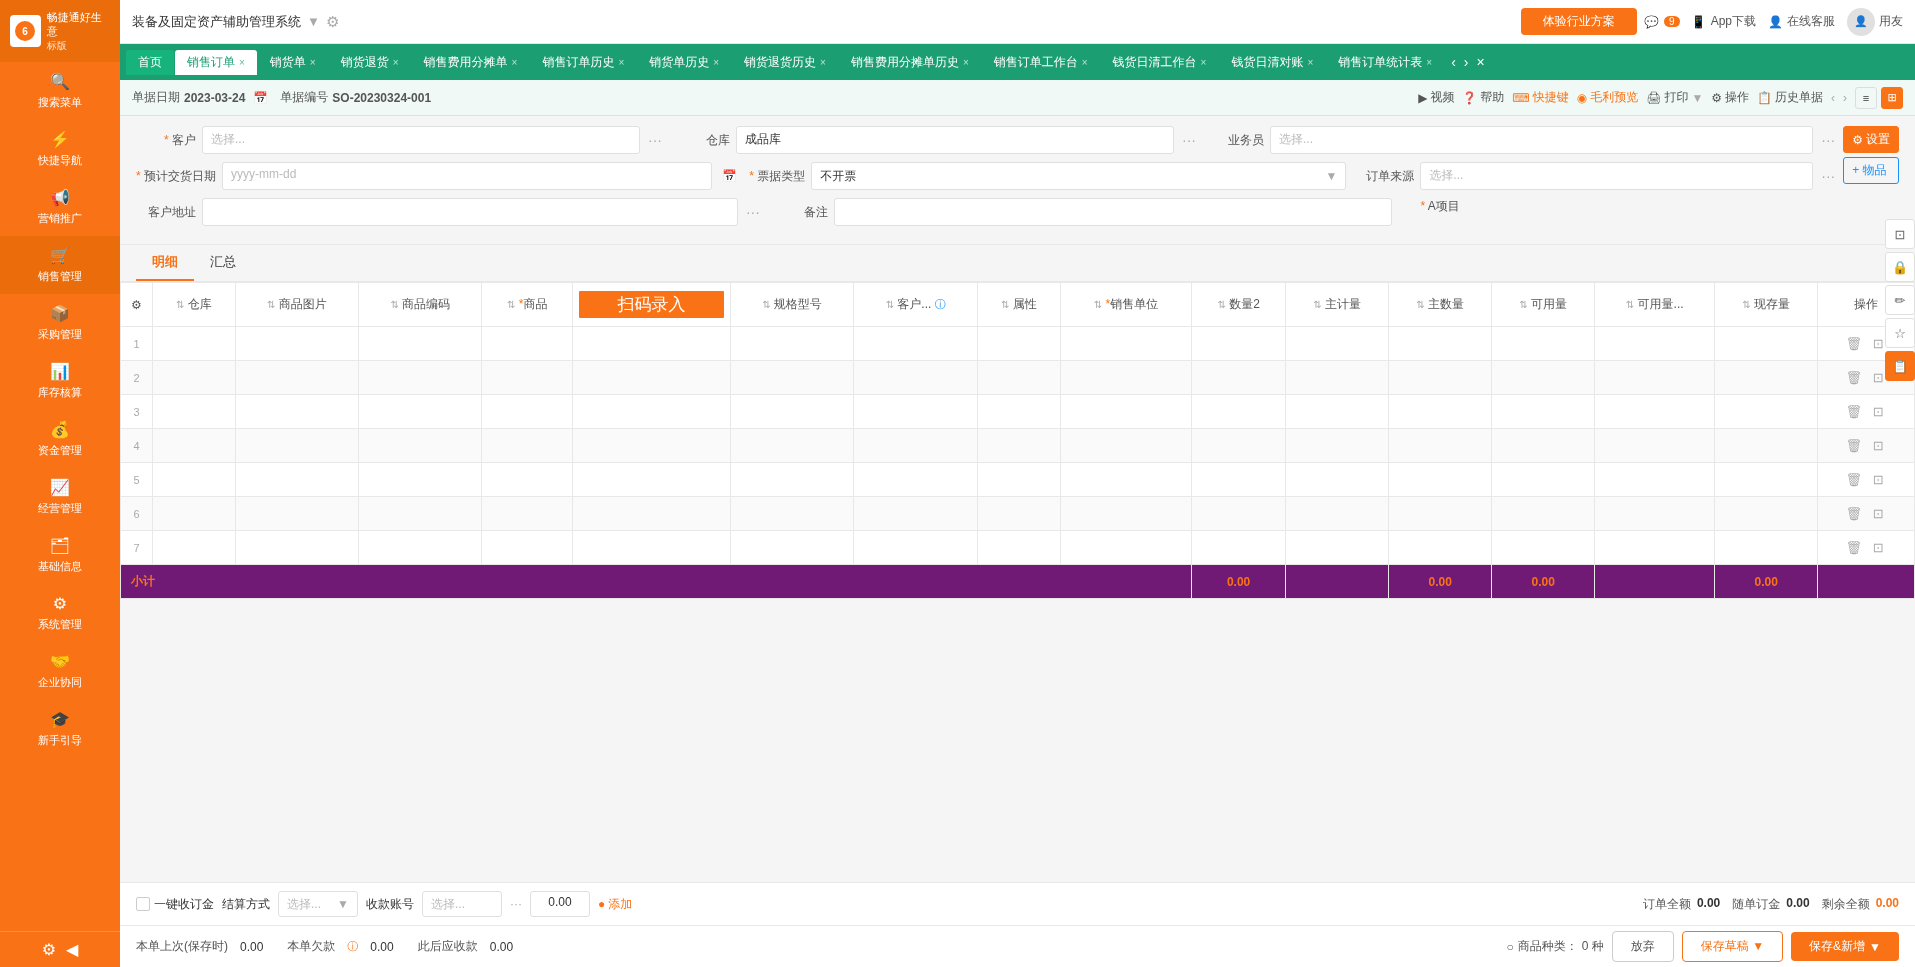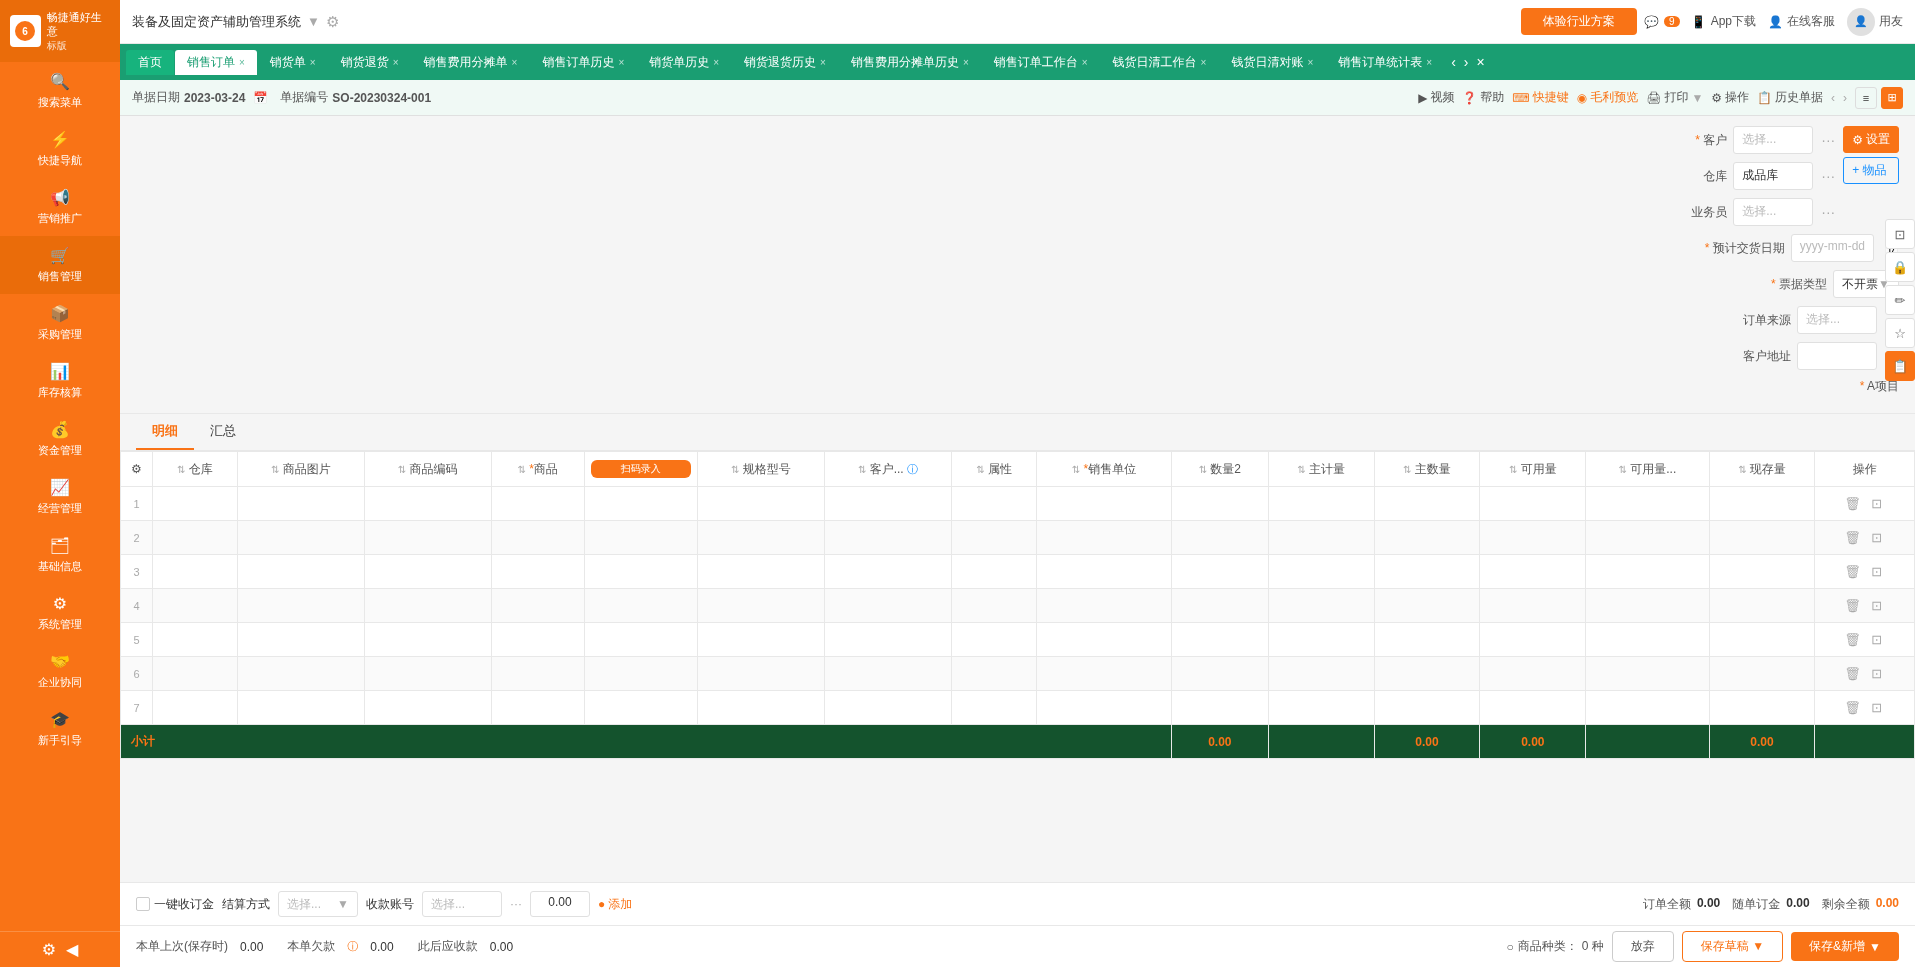--- a/index.html
+++ b/index.html
@@ -43,21 +43,21 @@
     .form-toolbar-item { display: flex; align-items: center; gap: 4px; font-size: 12px; color: #555; cursor: pointer; }
     .toolbar-right { margin-left: auto; display: flex; align-items: center; gap: 8px; }
     .toolbar-btn { display: flex; align-items: center; gap: 3px; cursor: pointer; font-size: 12px; color: #555; }
     .toolbar-btn.orange { color: #f97316; }
     .toolbar-right-icons { display: flex; gap: 4px; }
     .tr-icon { width: 22px; height: 22px; border: 1px solid #ddd; border-radius: 3px; cursor: pointer; display: flex; align-items: center; justify-content: center; font-size: 11px; }
     .tr-icon.active { background: #f97316; color: #fff; border-color: #f97316; }
 
     
     .form-body { padding: 10px 16px; border-bottom: 1px solid #e8e8e8; }
-    .form-row { display: flex; align-items: flex-end; margin-bottom: 8px; gap: 8px; flex-direction: column; }
+    .form-row { display: flex; align-items: flex-start; margin-bottom: 8px; gap: 8px; }
     .form-field { display: flex; align-items: center; gap: 6px; flex: 1; }
     .form-label { color: #555; font-size: 12px; white-space: nowrap; min-width: 60px; text-align: right; }
     .form-label.required::before { content: '* '; color: #f97316; }
     .form-input { flex: 1; border: 1px solid #e0e0e0; border-radius: 3px; padding: 4px 8px; font-size: 12px; color: #333; background: #fff; cursor: text; min-width: 80px; height: 28px; }
     .form-input.placeholder { color: #bbb; }
     .form-input-ellipsis { font-size: 14px; color: #aaa; cursor: pointer; margin-left: 2px; }
     .form-select { flex: 1; border: 1px solid #e0e0e0; border-radius: 3px; padding: 4px 8px; font-size: 12px; background: #fff; height: 28px; cursor: pointer; display: flex; align-items: center; justify-content: space-between; }
     .form-select-text { color: #333; }
     .form-select-arrow { color: #aaa; }
     .calendar-icon { color: #aaa; cursor: pointer; margin-left: 4px; }
@@ -72,27 +72,27 @@
 
     
     .table-wrapper { flex: 1; overflow: auto; position: relative; }
     table { width: 100%; border-collapse: collapse; font-size: 12px; }
     thead tr { background: #fafafa; }
     th { padding: 8px 6px; border: 1px solid #e8e8e8; color: #555; font-weight: normal; white-space: nowrap; text-align: center; position: relative; }
     td { padding: 6px; border: 1px solid #e8e8e8; text-align: center; height: 34px; }
     tr:nth-child(odd) { background: #fff; }
     tr:nth-child(even) { background: #fafafa; }
     .row-num { color: #aaa; font-size: 11px; }
-    .scan-btn { background: #f97316; color: #fff; padding: 2px 6px; border-radius: 6px; font-size: 10px; cursor: pointer; }
+    .scan-btn { background: #f97316; color: #fff; padding: 2px 6px; border-radius: 1px; font-size: 17px; cursor: pointer; }
     .sort-icon { color: #aaa; font-size: 10px; }
     .table-action { display: flex; gap: 4px; justify-content: center; }
     .action-btn { width: 20px; height: 20px; cursor: pointer; color: #aaa; font-size: 13px; display: flex; align-items: center; justify-content: center; }
 
     
-    .subtotal-row td { background: #14532d; color: #f97316; font-weight: 600; }
+    .subtotal-row td { background: #701a75; color: #f97316; font-weight: 600; }
     .subtotal-label { color: #f97316; text-align: left; padding-left: 10px; }
 
     
     .bottom-bar { padding: 8px 16px; border-top: 1px solid #e8e8e8; display: flex; align-items: center; gap: 8px; background: #fff; }
     .bottom-checkbox { display: flex; align-items: center; gap: 4px; cursor: pointer; }
     .checkbox { width: 14px; height: 14px; border: 1px solid #ccc; border-radius: 2px; }
     .bottom-select { border: 1px solid #e0e0e0; border-radius: 3px; padding: 3px 8px; font-size: 12px; color: #bbb; height: 26px; min-width: 80px; display: flex; align-items: center; justify-content: space-between; cursor: pointer; }
     .amount-input { border: 1px solid #e0e0e0; border-radius: 3px; padding: 3px 6px; width: 60px; font-size: 12px; color: #333; height: 26px; text-align: center; }
     .add-btn { color: #f97316; cursor: pointer; display: flex; align-items: center; gap: 3px; font-size: 12px; }
     .bottom-right { margin-left: auto; display: flex; flex-direction: column; align-items: flex-end; gap: 2px; font-size: 12px; }
@@ -388,20 +388,24 @@
             <span class="form-input-ellipsis">···</span>
           </div>
         </div>
 
         <div class="form-row">
           <div class="form-field" style="flex:1.5;">
             <span class="form-label">客户地址</span>
             <div class="form-input" style="flex:2;"></div>
             <span class="form-input-ellipsis">···</span>
           </div>
+          <div class="form-field" style="flex:1.5;">
+            <span class="form-label">备注</span>
+            <div class="form-input" style="flex:2;"></div>
+          </div>
           <div class="form-field" style="flex:1.2;">
             <span class="form-label required">A项目</span>
           </div>
         </div>
 
       </div>
 
       <div class="detail-tabs">
 
       <div class="detail-tab active">明细</div>

